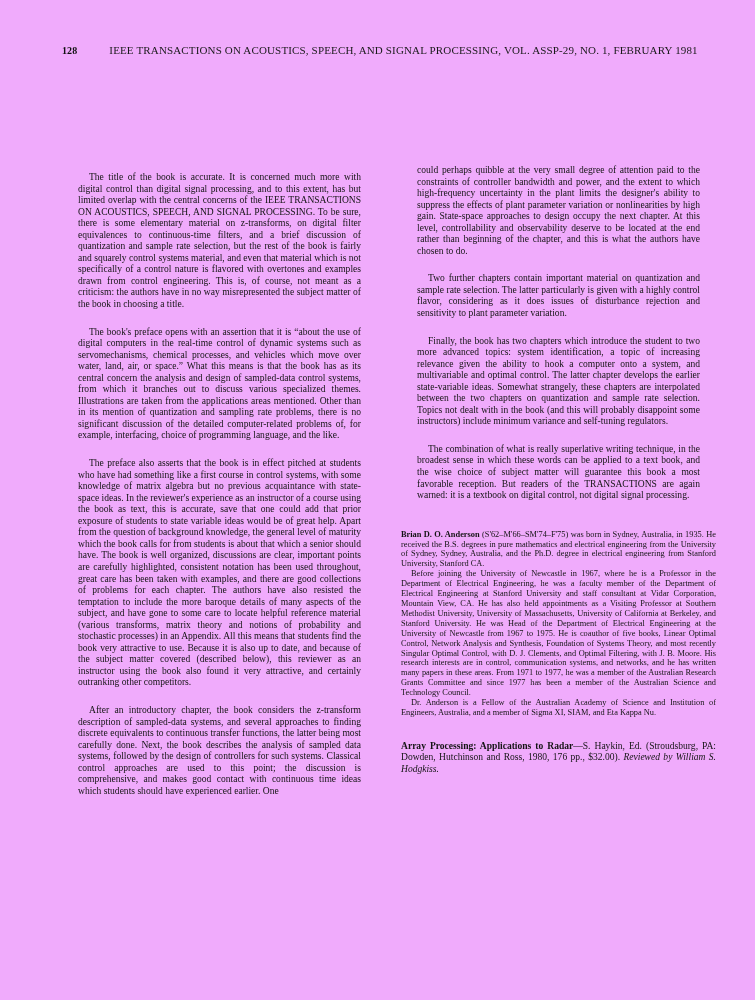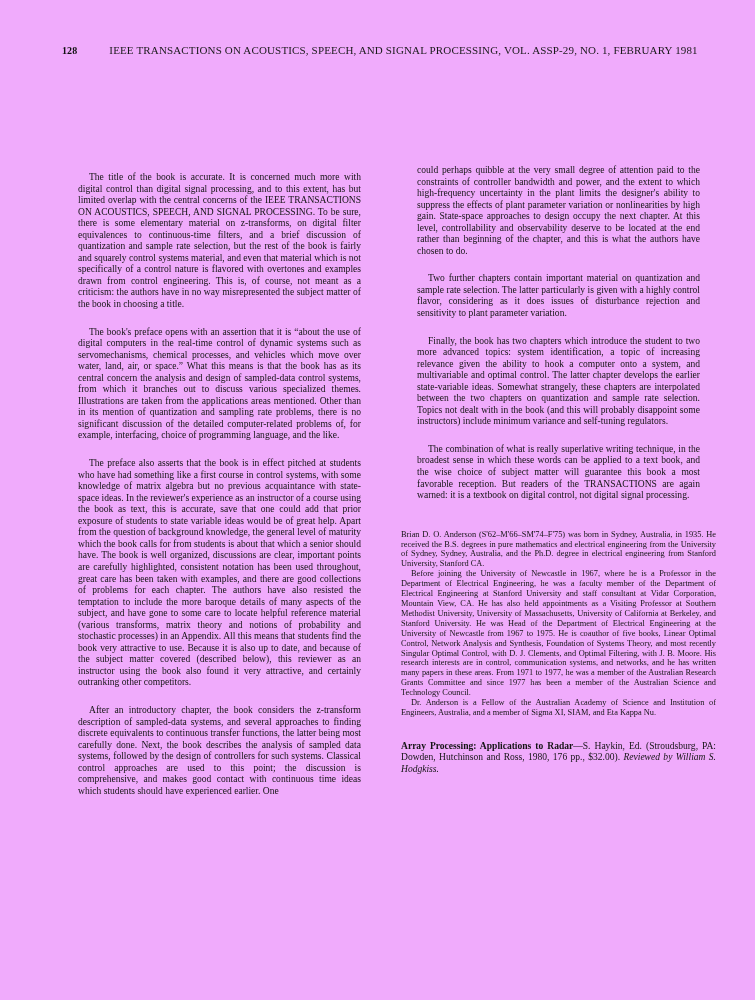--- a/index.html
+++ b/index.html
@@ -115,21 +115,21 @@
 
   
   .bio {
     font-size: 8.35px;
     line-height: 9.9px;
     text-align: justify;
     color: #141414;
   }
   .bio p { margin: 0; text-indent: 10px; }
   .bio p.noindent { text-indent: 0; }
-  .bio b { font-weight: normal; }
+  .bio b { font-weight: bold; }
 </style>
 </head>
 <body>
 
 <div class="page">
 
   <div class="running-head">
     <span class="folio">128</span>
     <span class="journal-line">IEEE TRANSACTIONS ON ACOUSTICS, SPEECH, AND SIGNAL PROCESSING, VOL. ASSP-29, NO. 1, FEBRUARY 1981</span>
   </div>

